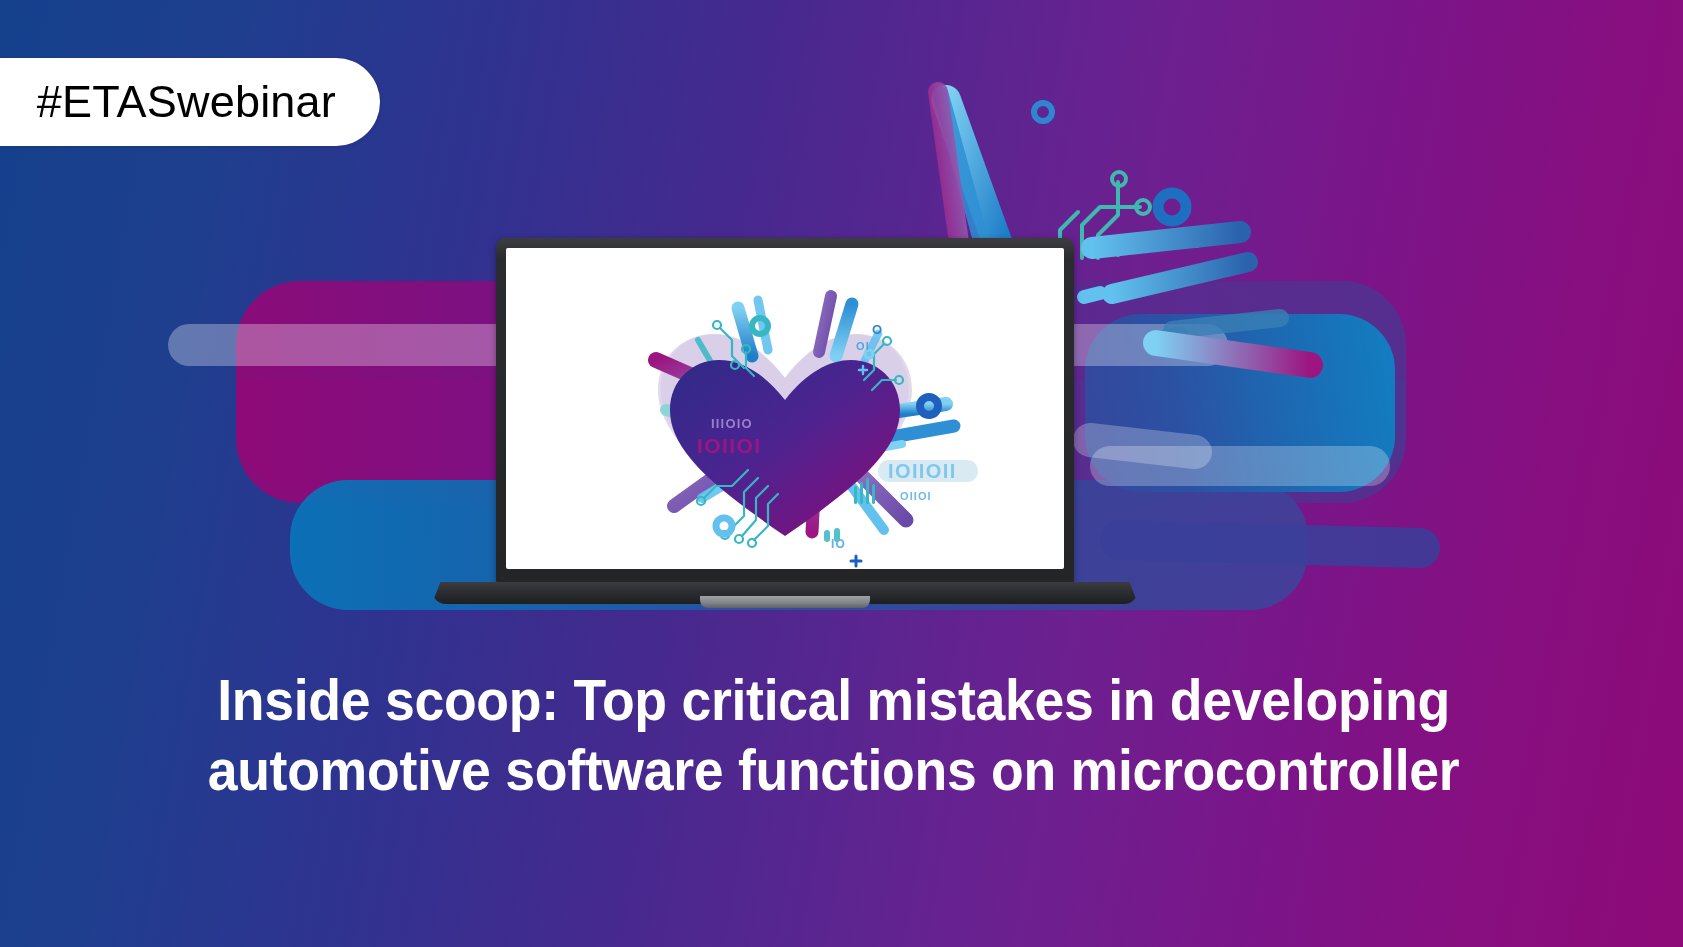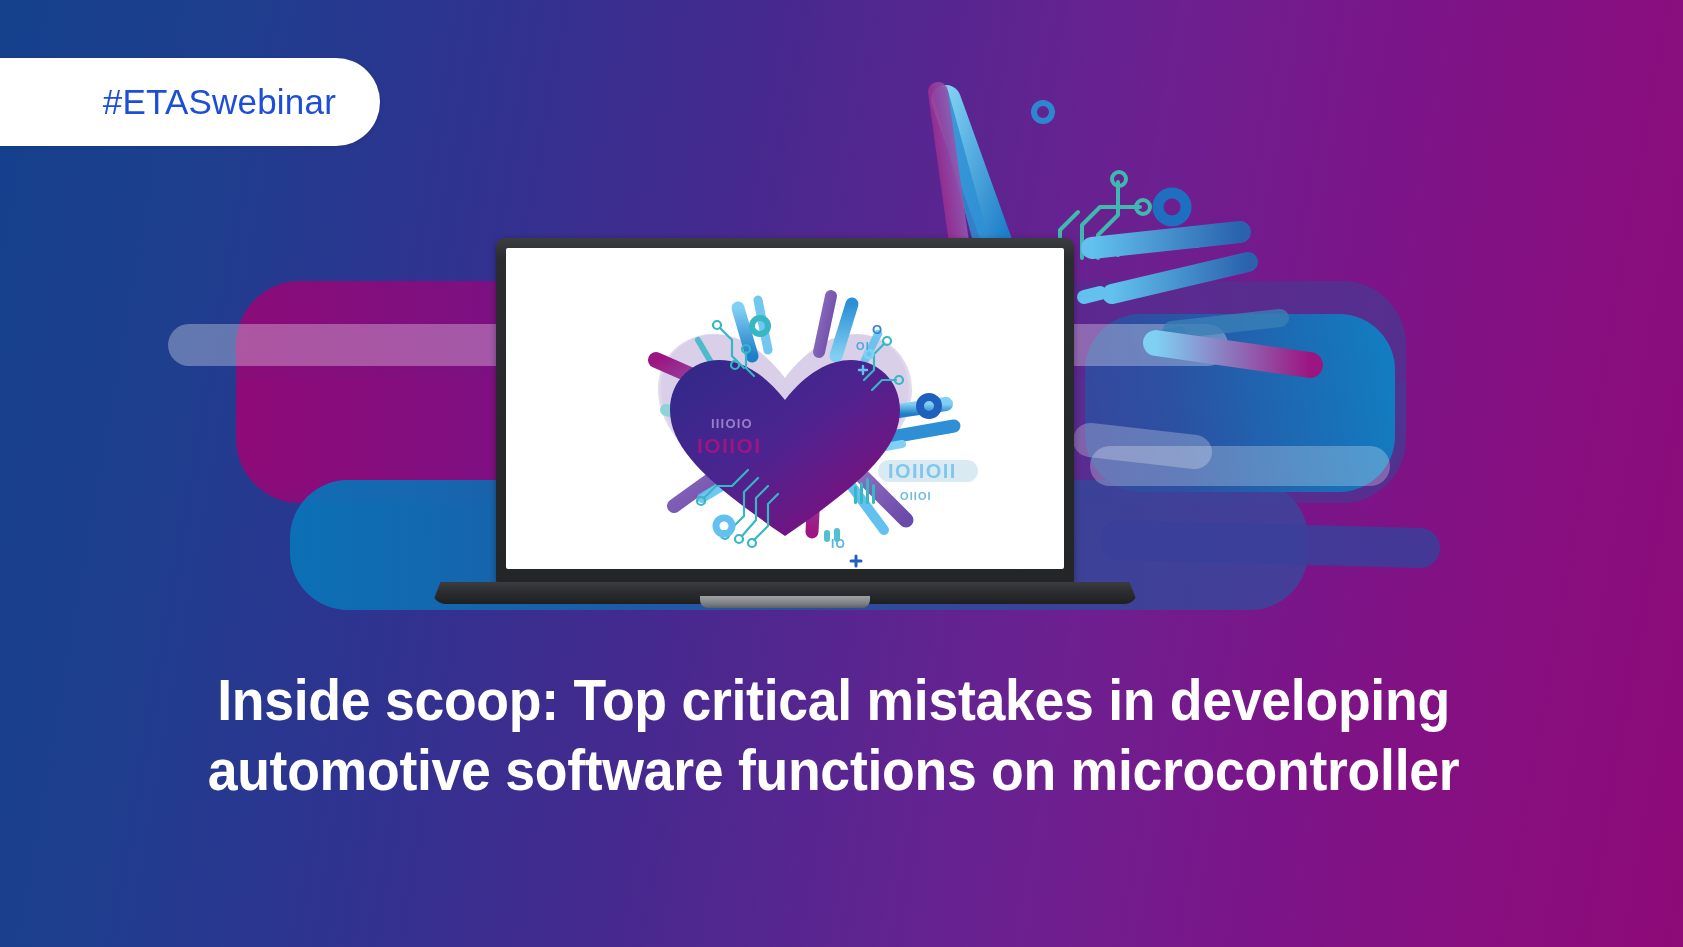--- a/index.html
+++ b/index.html
@@ -110,22 +110,22 @@
   #hashtag{
     position:absolute; left:-60px; top:58px;
     width:440px; height:88px;
     background:#ffffff;
     border-radius:999px;
     display:flex; align-items:center; justify-content:flex-end;
     padding-right:44px;
     box-shadow:0 1px 4px rgba(0,0,0,.12);
   }
   #hashtag .tag-text{
-    color:#1d4ed8;
-    font-size:35px;
+    color:#000000;
+    font-size:45px;
     font-weight:400;
     letter-spacing:.2px;
     white-space:nowrap;
     font-family:"Liberation Sans", sans-serif;
   }
 
   
   #headline{
     position:absolute; left:0; right:16px; top:665px;
     text-align:center;

